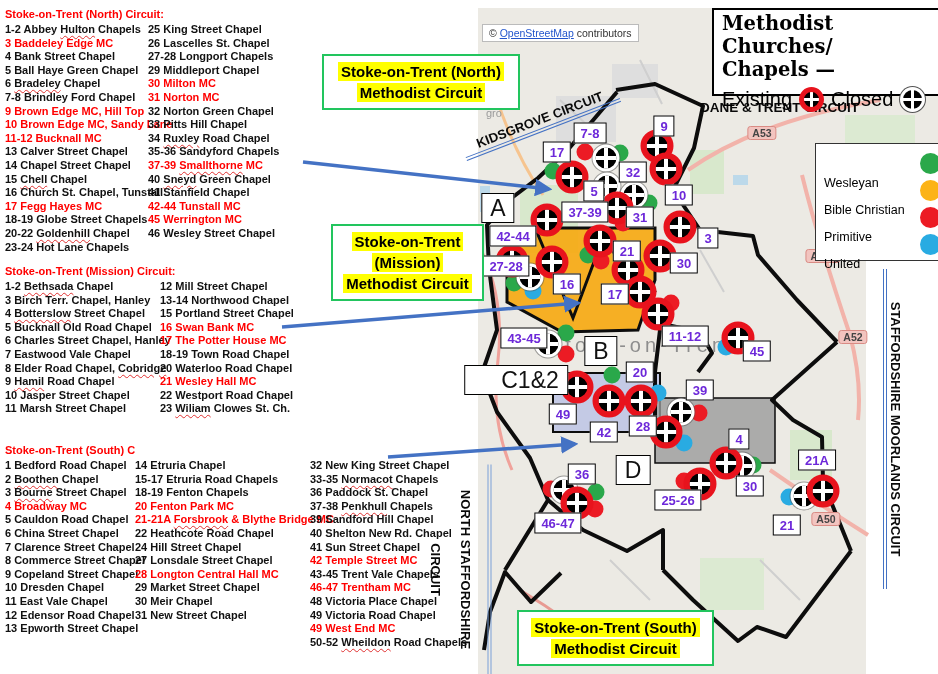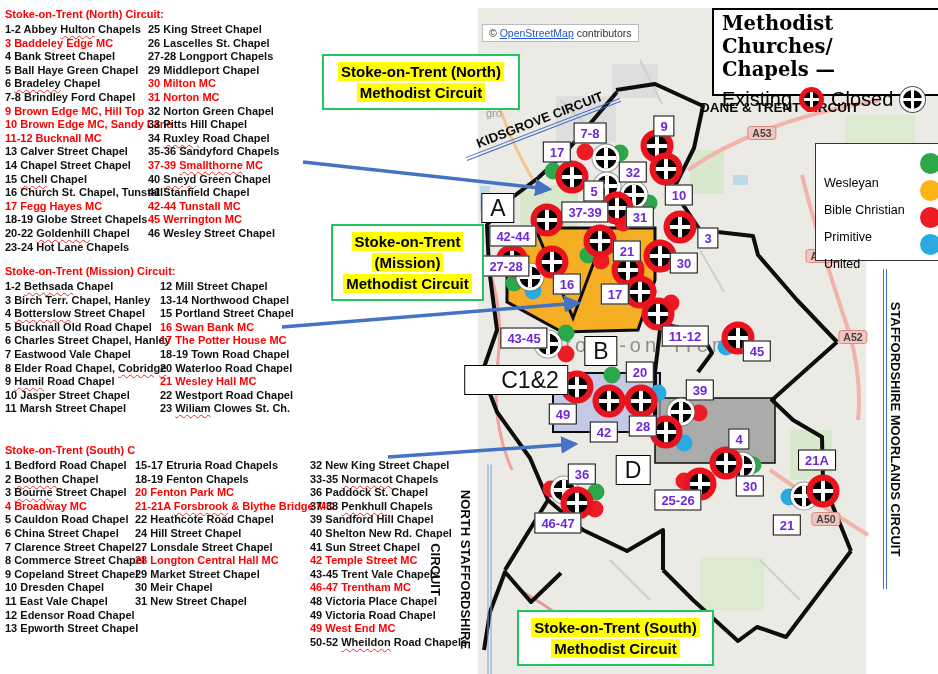--- a/index.html
+++ b/index.html
@@ -247,20 +247,21 @@
         <div class="list-item">6 China Street Chapel</div>
         <div class="list-item">7 Clarence Street Chapel</div>
         <div class="list-item">8 Commerce Street Chapel</div>
         <div class="list-item">9 Copeland Street Chapel</div>
         <div class="list-item">10 Dresden  Chapel</div>
         <div class="list-item">11 East Vale Chapel</div>
         <div class="list-item">12 Edensor Road Chapel</div>
         <div class="list-item">13 Epworth Street Chapel</div>
       </div>
       <div class="list-col" style="left: 135px; top: 459px;">
+        <div class="list-item">14 Etruria Chapel</div>
         <div class="list-item">15-17 Etruria Road Chapels</div>
         <div class="list-item">18-19 Fenton Chapels</div>
         <div class="list-item red">20 Fenton Park MC</div>
         <div class="list-item red">21-21A <span class="wavy">Forsbrook</span> &amp; Blythe Bridge MC</div>
         <div class="list-item">22 Heathcote Road Chapel</div>
         <div class="list-item">24 Hill Street Chapel</div>
         <div class="list-item">27 Lonsdale Street Chapel</div>
         <div class="list-item red">28 Longton Central Hall MC</div>
         <div class="list-item">29 Market Street Chapel</div>
         <div class="list-item">30 Meir  Chapel</div>

